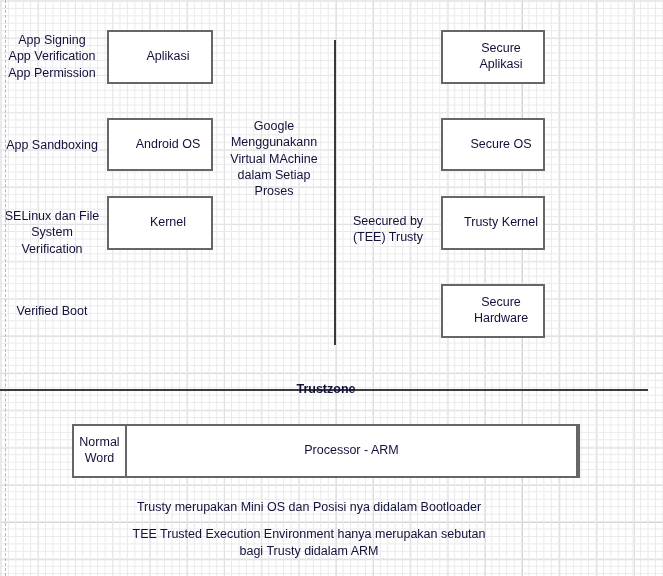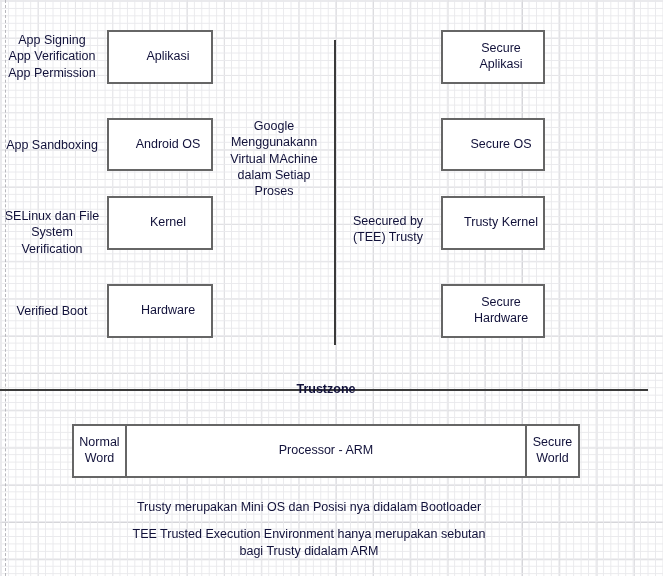--- a/index.html
+++ b/index.html
@@ -136,21 +136,20 @@
 System Verification</div>
 
   <div class="label center" style="left:6px; top:303px; width:92px;">Verified Boot</div>
 
   <div class="box" style="left:107px; top:30px; width:106px; height:54px;">Aplikasi</div>
 
   <div class="box" style="left:107px; top:118px; width:106px; height:53px;">Android OS</div>
 
   <div class="box" style="left:107px; top:196px; width:106px; height:54px;">Kernel</div>
 
-  <div class="box" style="left:107px; top:284px; width:106px; height:54px;">Hardware</div>
 
   <div class="label center" style="left:218px; top:118px; width:112px;">Google
 Menggunakann
 Virtual MAchine
 dalam Setiap Proses</div>
 
   <div class="v-divider" style="left:334px; top:40px; height:305px;"></div>
 
   <div class="label center" style="left:342px; top:213px; width:92px;">Seecured by
 (TEE) Trusty</div>
@@ -164,22 +163,20 @@
   <div class="box" style="left:441px; top:284px; width:104px; height:54px;">Secure Hardware</div>
 
   <div class="h-divider" style="left:0px; top:389px; width:648px;"></div>
 
   <div class="label center" style="left:243px; top:381px; width:166px;font-weight:bold;">Trustzone</div>
 
   <div id="trustzone-bar">
     <div class="cell side">Normal
 Word</div>
     <div class="cell mid">Processor - ARM</div>
-    <div class="cell side">Secure
-World</div>
   </div>
 
   <div class="note" style="top:499px; width:470px;">Trusty merupakan Mini OS dan Posisi nya didalam Bootloader</div>
 
   <div class="note" style="top:526px; width:470px;">TEE Trusted Execution Environment hanya merupakan sebutan
 bagi Trusty didalam ARM</div>
 
 </div>
 
 </body></html>

